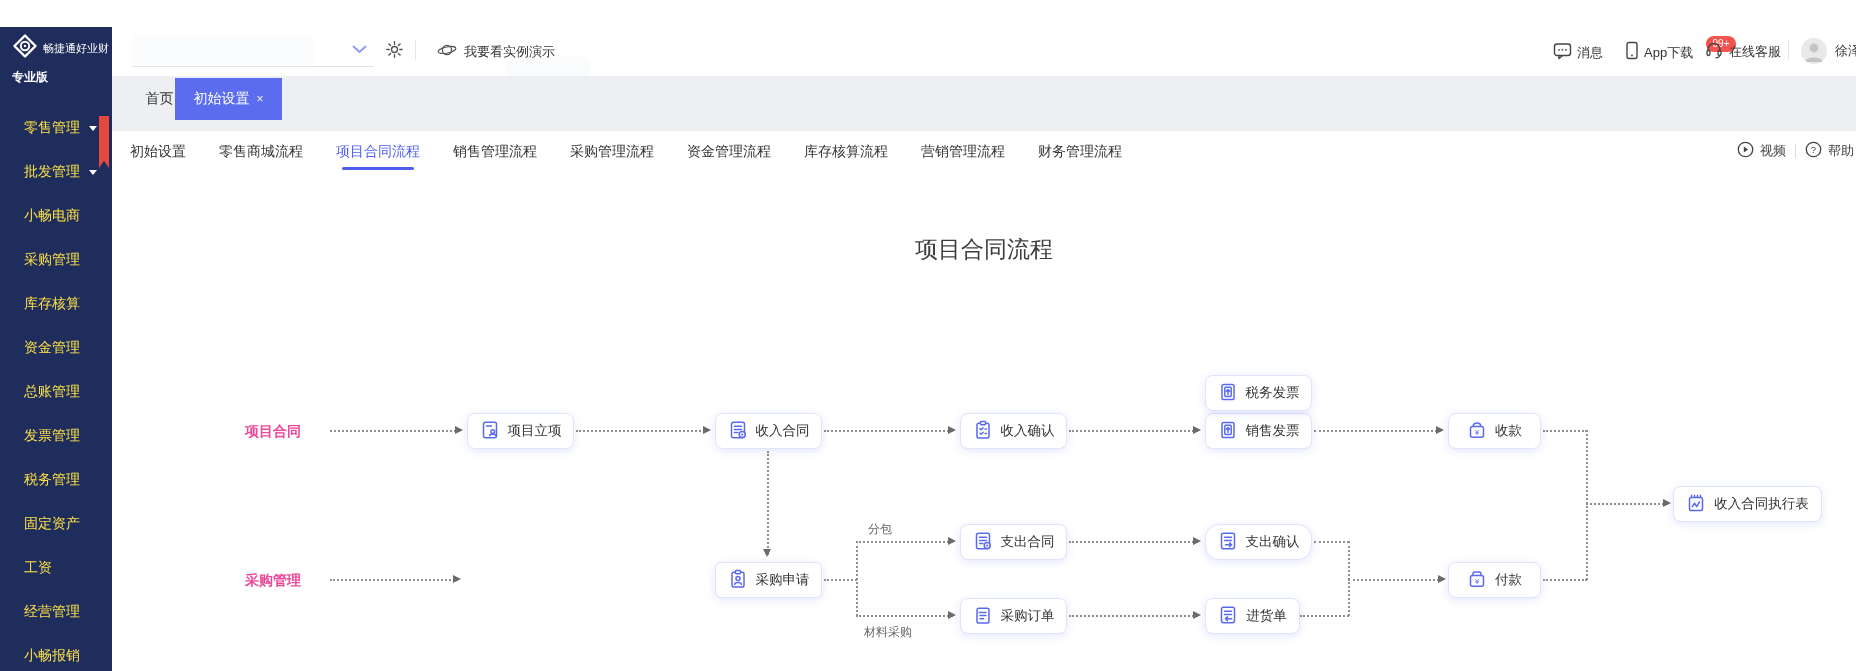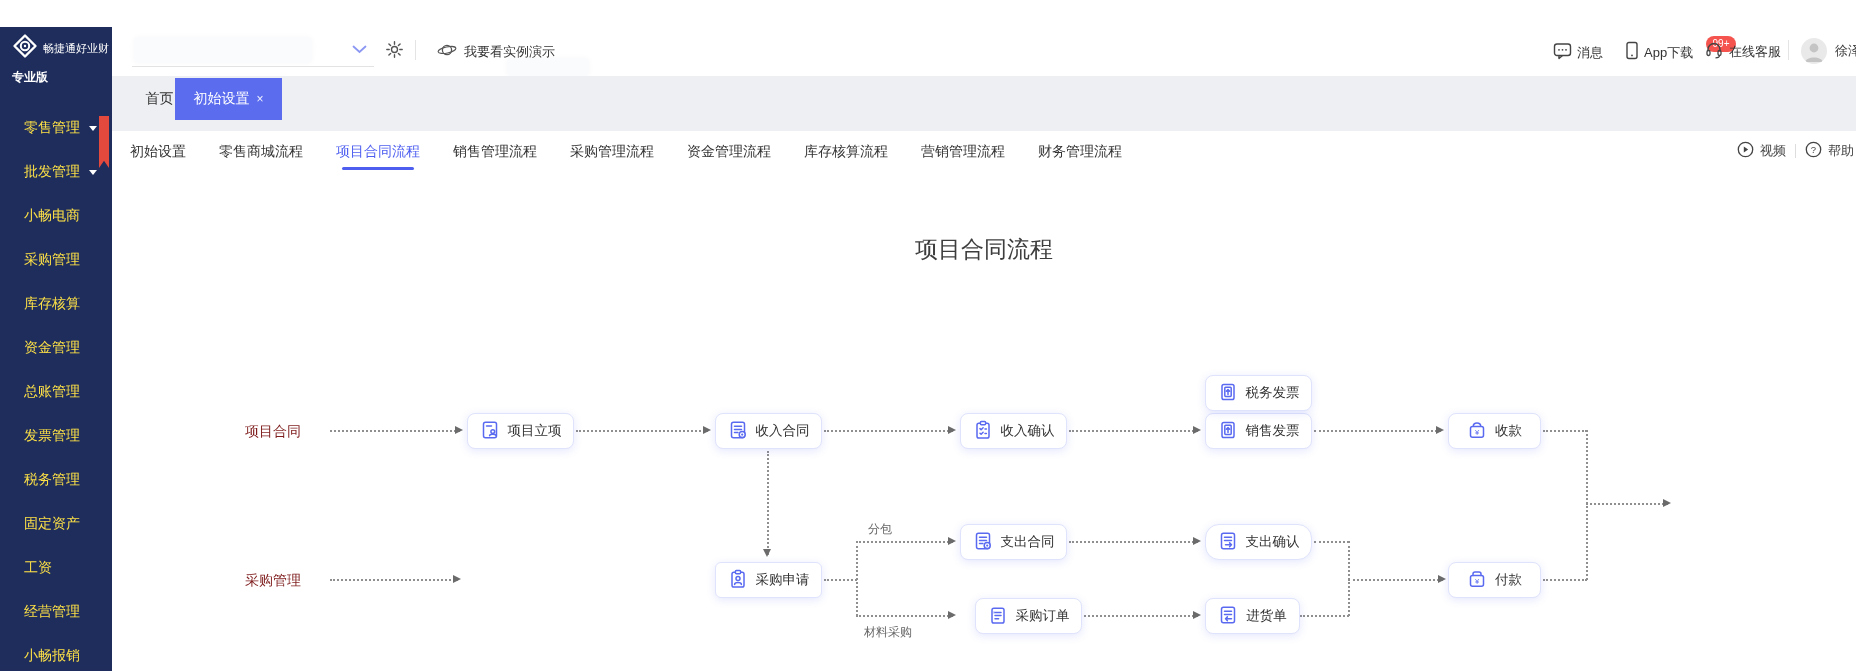--- a/index.html
+++ b/index.html
@@ -39,21 +39,21 @@
   .subtabs { position:absolute; left:0; top:0; right:0; height:41px; display:flex; align-items:center; gap:33px; padding-left:18px; }
   .subtab { position:relative; font-size:14px; color:#333; cursor:pointer; white-space:nowrap; }
   .subtab.active { color:#4e5ff0; }
   .subtab.active::after { content:''; position:absolute; left:6px; right:6px; bottom:-9px; height:3px; background:#4e5ff0; border-radius:2px; }
   .vh { position:absolute; right:2px; top:10px; display:flex; align-items:center; gap:6px; font-size:13px; color:#444; }
   .vh .sep { width:1px; height:14px; background:#ddd; margin:0 3px; }
 
   
   .flow { position:absolute; left:0; top:0; width:1856px; height:671px; pointer-events:none; z-index:3; }
   .flow-title { position:absolute; left:112px; right:0; top:234px; text-align:center; font-size:23px; color:#3d3d3d; }
-  .lane-label { position:absolute; font-size:14px; font-weight:normal; color:#7f1d1d; }
+  .lane-label { position:absolute; font-size:14px; font-weight:bold; color:#ec4899; }
   .node { position:absolute; height:36px; background:#fff; border:1px solid #dfe3fb; border-radius:8px; box-shadow:0 2px 8px rgba(90,106,240,.16); display:flex; align-items:center; justify-content:center; gap:8px; font-size:13.5px; color:#333; pointer-events:auto; cursor:pointer; white-space:nowrap; }
   .node svg { flex:0 0 auto; }
   .dash-h { position:absolute; height:0; border-top:2px dotted #8f8f8f; }
   .dash-v { position:absolute; width:0; border-left:2px dotted #8f8f8f; }
   .arrow-r::after { content:''; position:absolute; right:-3px; top:-6px; border-left:8px solid #6b6b6b; border-top:4.5px solid transparent; border-bottom:4.5px solid transparent; }
   .arrow-d::after { content:''; position:absolute; left:-6px; bottom:-2px; border-top:8px solid #6b6b6b; border-left:4.5px solid transparent; border-right:4.5px solid transparent; }
   .arrow-u::before { content:''; position:absolute; left:-6px; top:-2px; border-bottom:8px solid #6b6b6b; border-left:4.5px solid transparent; border-right:4.5px solid transparent; }
   .branch-label { position:absolute; font-size:12px; color:#666; }
 </style>
 </head>
@@ -360,21 +360,21 @@
     <div class="node" style="left:1205px; top:524px; width:107px;border-radius:14px;">
       <span>
         <svg width="20" height="20" viewBox="0 0 20 20" fill="none" stroke="#5a6af0" stroke-width="1.5" stroke-linecap="round" stroke-linejoin="round">
           <rect x="3.5" y="2.2" width="13" height="15.6" rx="2"></rect>
             <path d="M6.5 6.2h7M6.5 9.4h7"></path>
             <path d="M7.5 13.8h6M11.6 11.9l1.9 1.9-1.9 1.9"></path>
         </svg>
       </span>
       <span>支出确认</span>
     </div>
-    <div class="node" style="left:960px; top:598px; width:107px;margin-left:15px;">
+    <div class="node" style="left:960px; top:598px; width:107px;">
       <span>
         <svg width="20" height="20" viewBox="0 0 20 20" fill="none" stroke="#5a6af0" stroke-width="1.5" stroke-linecap="round">
           <rect x="4" y="3.2" width="12" height="14.8" rx="1.8"></rect>
             <path d="M7 7.4h6M7 10.6h6M7 13.8h3.6"></path>
             <circle cx="6" cy="7.4" r="0.2"></circle>
         </svg>
       </span>
       <span>采购订单</span>
     </div>
     <div class="node" style="left:1205px; top:598px; width:95px;">
@@ -391,15 +391,25 @@
       <span>
         <svg width="20" height="20" viewBox="0 0 20 20" fill="none" stroke="#5a6af0" stroke-width="1.5" stroke-linecap="round">
           <rect x="3.5" y="6.5" width="13" height="10.8" rx="2"></rect>
             <path d="M6 6.5v-1.4a2 2 0 0 1 2-2h4a2 2 0 0 1 2 2v1.4"></path>
             <text x="10" y="14.9" text-anchor="middle" font-size="7.5" fill="#5a6af0" stroke="none" font-family="sans-serif">¥</text>
         </svg>
       </span>
       <span>付款</span>
     </div>
 
+    <div class="node" style="left:1673px; top:486px; width:149px;">
+      <span>
+        <svg width="20" height="20" viewBox="0 0 20 20" fill="none" stroke="#5a6af0" stroke-width="1.5" stroke-linecap="round" stroke-linejoin="round">
+          <rect x="3.5" y="4.5" width="13" height="13" rx="1.8"></rect>
+            <path d="M5.5 2.2v1.6M8.5 2.2v1.6M11.5 2.2v1.6M14.5 2.2v1.6"></path>
+            <path d="M6.3 13.6l2.2-3.4 2.2 3.4 2.8-4.6"></path>
+        </svg>
+      </span>
+      <span>收入合同执行表</span>
+    </div>
   </div>
 
 </div>
 
 </body></html>

